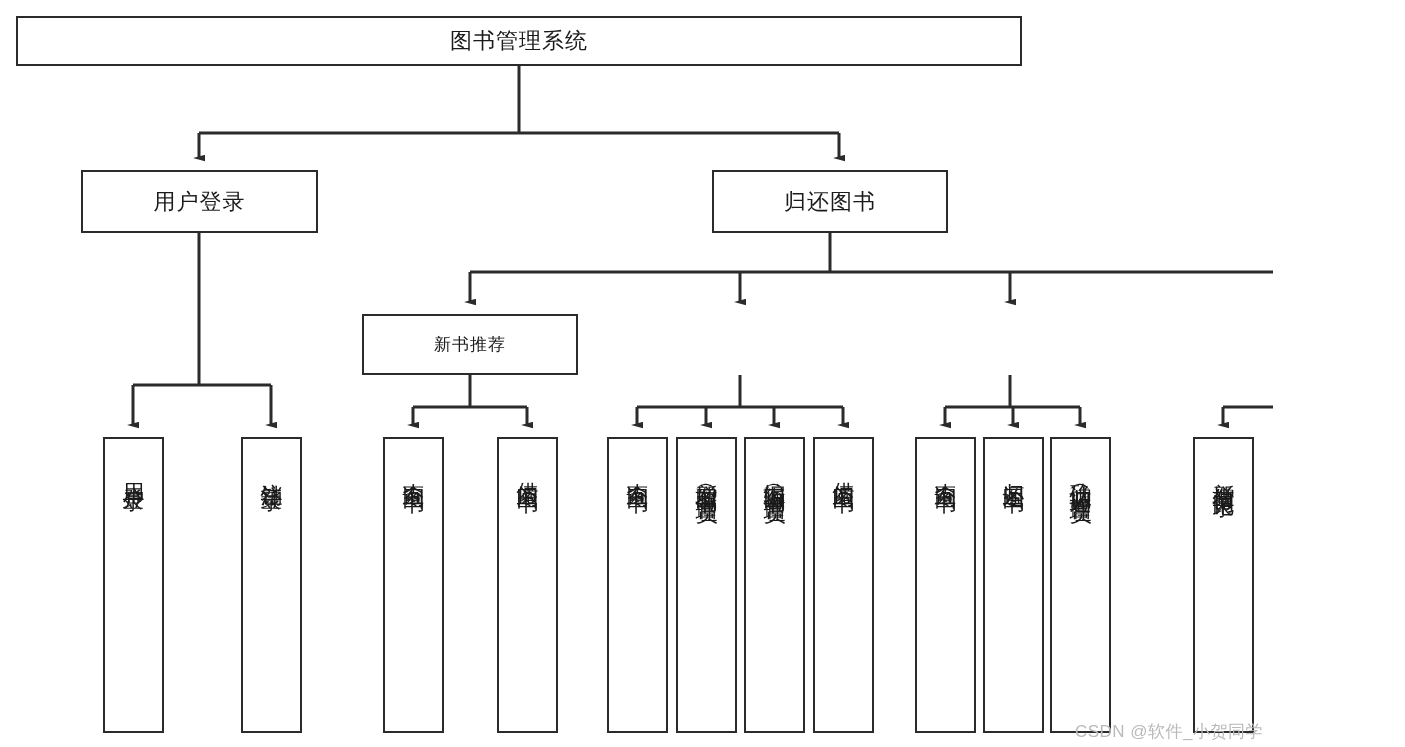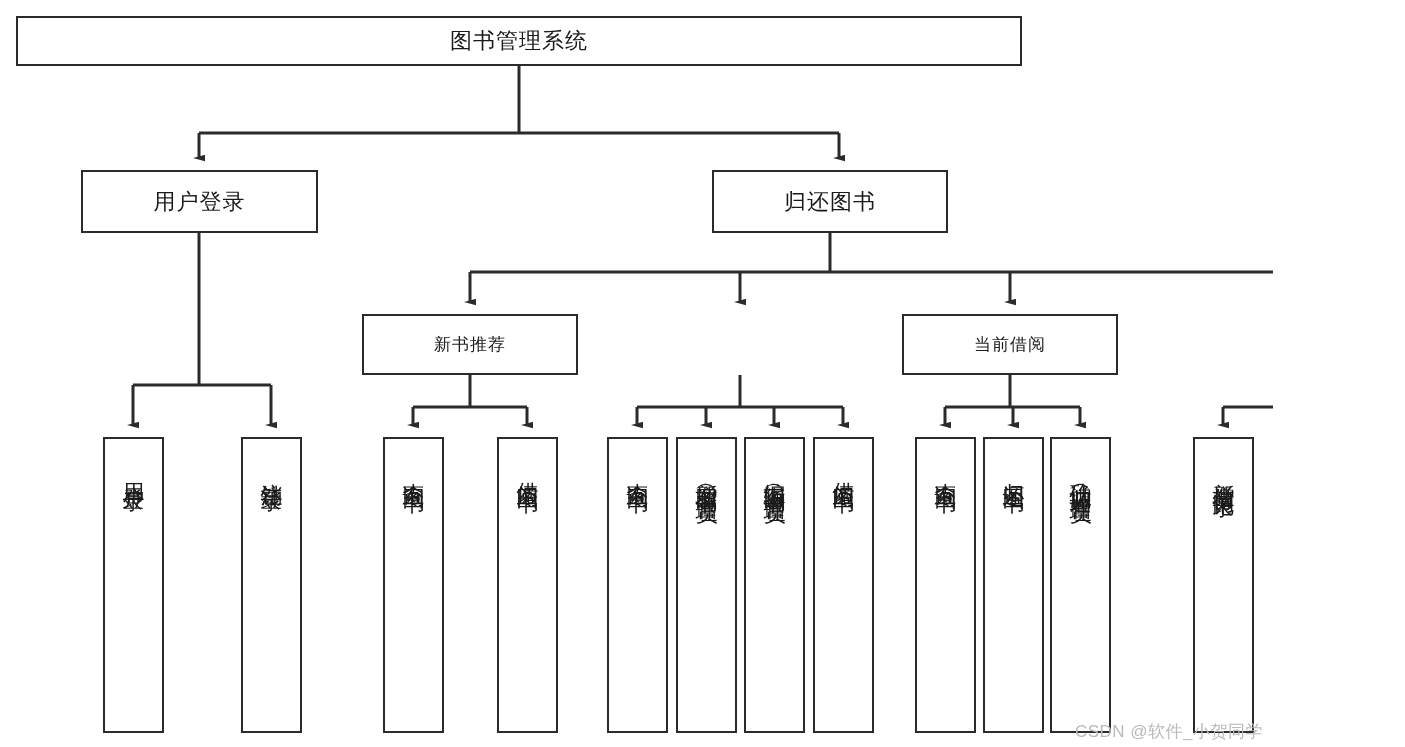--- a/index.html
+++ b/index.html
@@ -132,23 +132,20 @@
   <div class="node level2" style="left:81px; top:170px; width:237px; height:63px;">
     <span class="node-label">用户登录</span>
   </div>
   <div class="node level2" style="left:712px; top:170px; width:236px; height:63px;">
     <span class="node-label">归还图书</span>
   </div>
 
   <div class="node level3" style="left:362px; top:314px; width:216px; height:61px;">
     <span class="node-label">新书推荐</span>
   </div>
-  <div class="node level3" style="left:902px; top:314px; width:216px; height:61px;">
-    <span class="node-label">当前借阅</span>
-  </div>
 
   <div class="node vertical" style="left:103px; top:437px; width:61px; height:296px;">
     <span class="node-label">用户登录</span>
   </div>
   <div class="node vertical" style="left:241px; top:437px; width:61px; height:296px;">
     <span class="node-label">注销登录</span>
   </div>
 
   <div class="node vertical" style="left:383px; top:437px; width:61px; height:296px;">
     <span class="node-label">查询图书</span>

